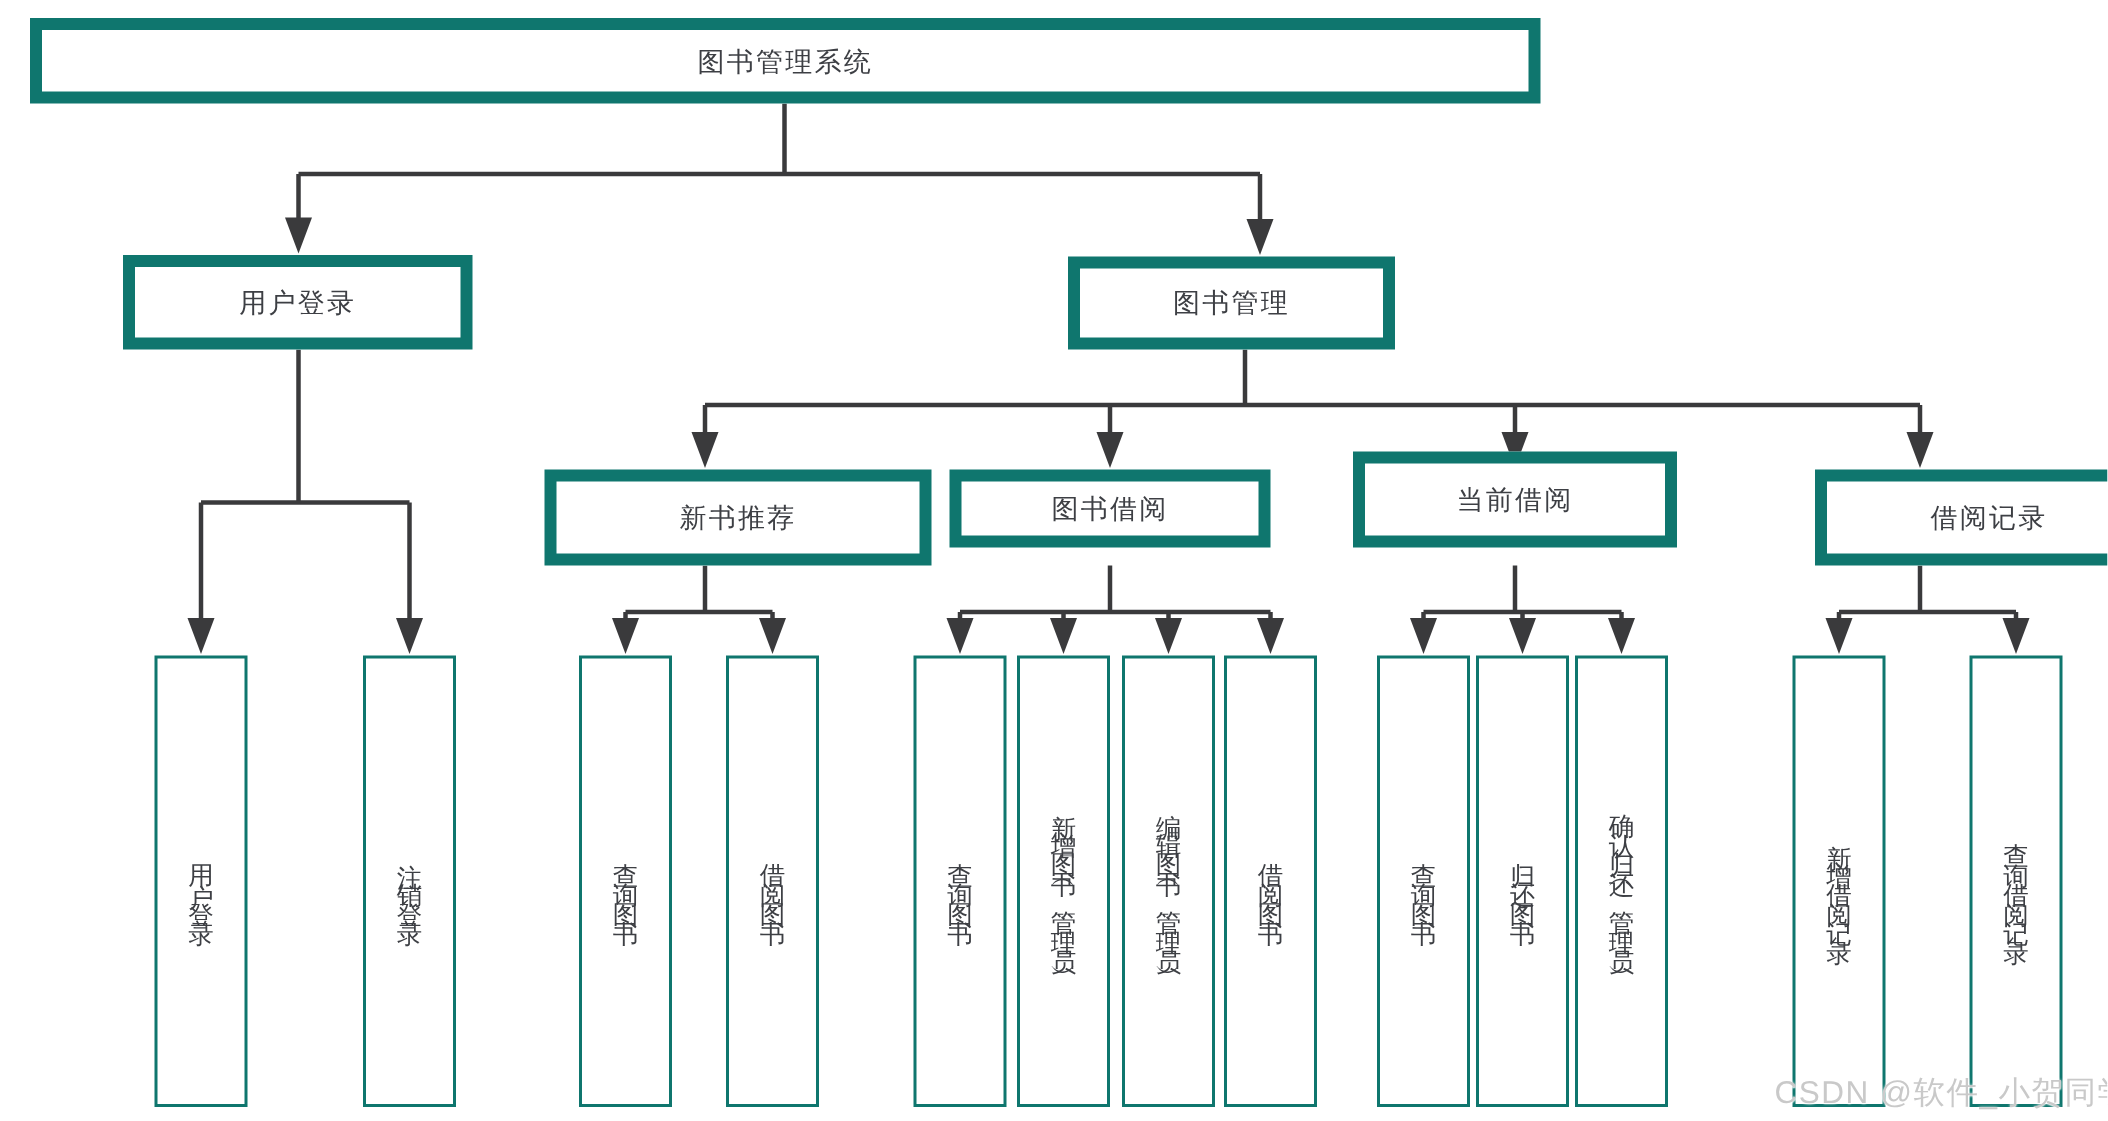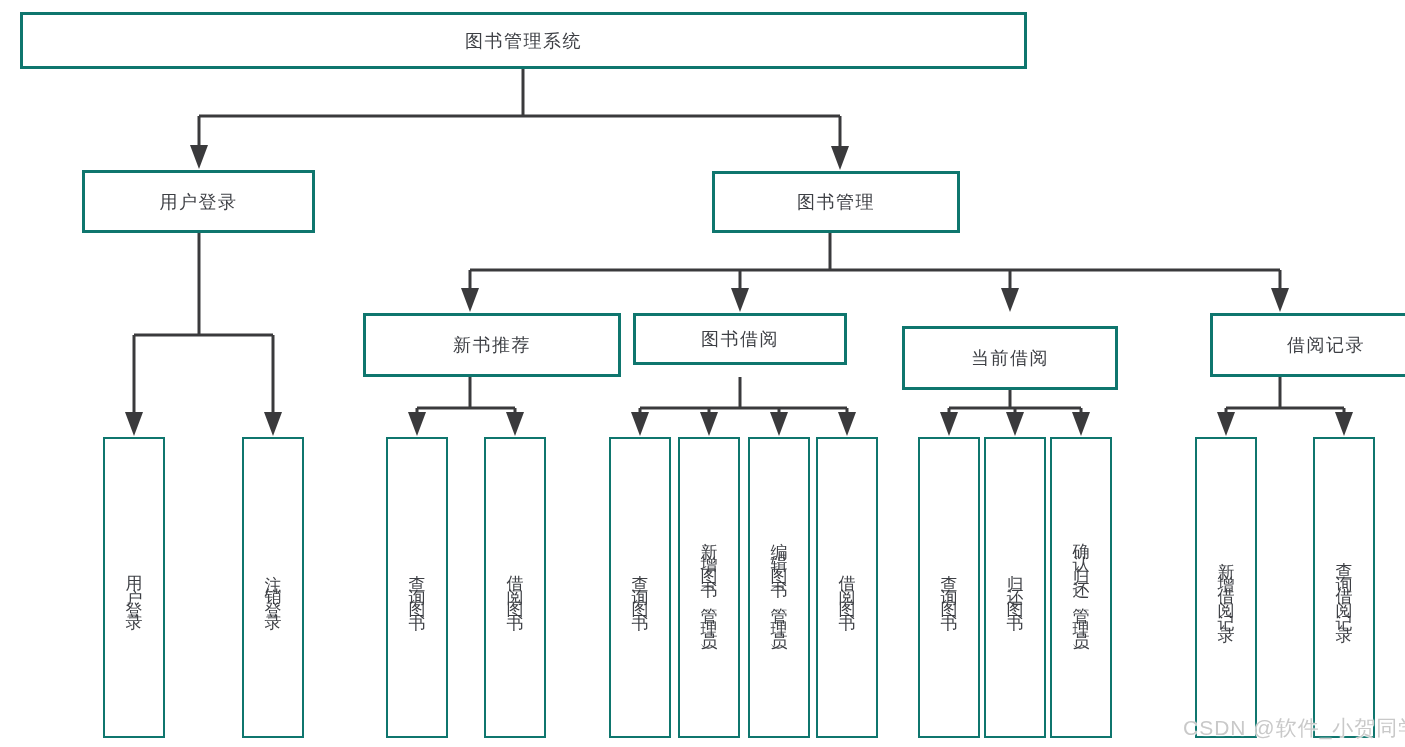--- a/index.html
+++ b/index.html
@@ -13,44 +13,44 @@
   }
   .connector-layer {
     position: absolute;
     left: 0; top: 0;
     width: 1405px; height: 747px;
     z-index: 1;
   }
   .node {
     position: absolute;
     box-sizing: border-box;
-    border: 3px solid #0f766e;
+    border: 8px solid #0f766e;
     background: #ffffff;
     display: flex;
     align-items: center;
     justify-content: center;
     color: #3d3f44;
     z-index: 2;
   }
   .box-h { font-size: 18px; letter-spacing: 1.5px; }
   .box-v { font-size: 17px; }
   .box-v .vtext {
     writing-mode: vertical-rl;
     text-orientation: mixed;
     letter-spacing: 13px;
     line-height: 1;
     white-space: nowrap;
   }
   
   #n-title  { left: 20px;   top: 12px;  width: 1007px; height: 57px; }
   #n-l2-0   { left: 82px;   top: 170px; width: 233px;  height: 63px; }
-  #n-l2-1   { left: 712px;  top: 171px; width: 248px;  height: 62px; }
+  #n-l2-1   { left: 712px;  top: 171px; width: 218px;  height: 62px; }
   #n-l3-0   { left: 363px;  top: 313px; width: 258px;  height: 64px; }
   #n-l3-1   { left: 633px;  top: 313px; width: 214px;  height: 52px; }
-  #n-l3-2   { left: 902px;  top: 326px; width: 216px;  height: 64px; }
+  #n-l3-2   { left: 902px;  top: 301px; width: 216px;  height: 64px; }
   #n-l3-3   { left: 1173px; top: 313px; width: 232px;  height: 64px; margin-left: 37px; }
   .leaf     { top: 437px; width: 62px; height: 301px; border-width: 2.5px; }
   #leaf-0  { left: 103px;  }
   #leaf-1  { left: 242px;  }
   #leaf-2  { left: 386px;  }
   #leaf-3  { left: 484px;  }
   #leaf-4  { left: 609px;  }
   #leaf-5  { left: 678px;  }
   #leaf-6  { left: 748px;  }
   #leaf-7  { left: 816px;  }

